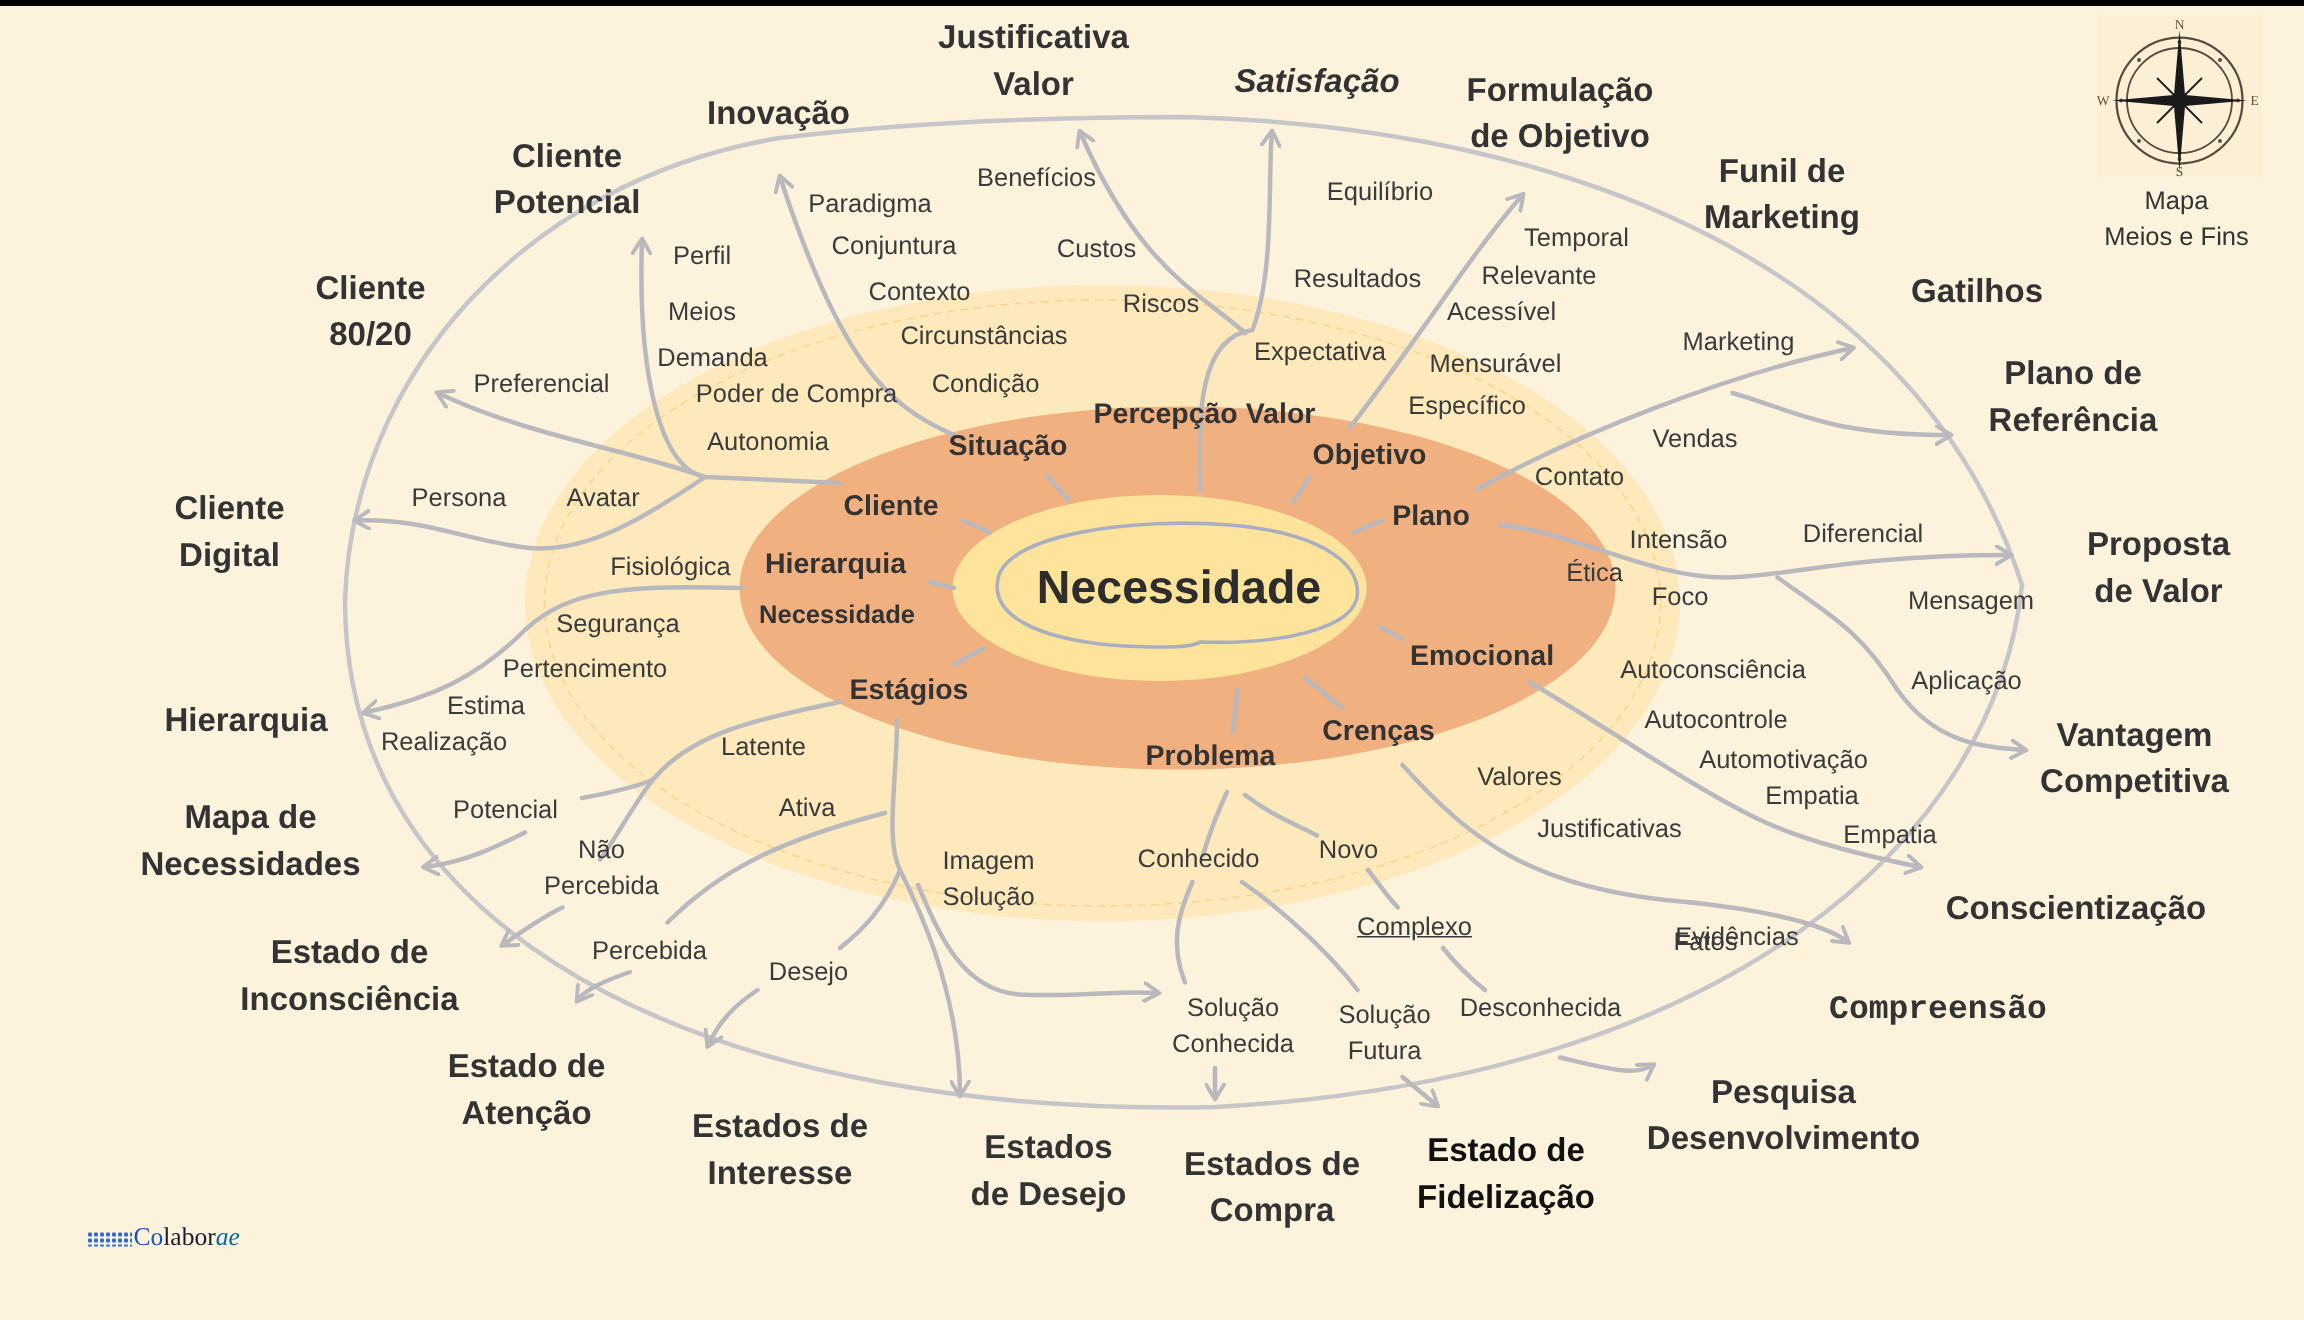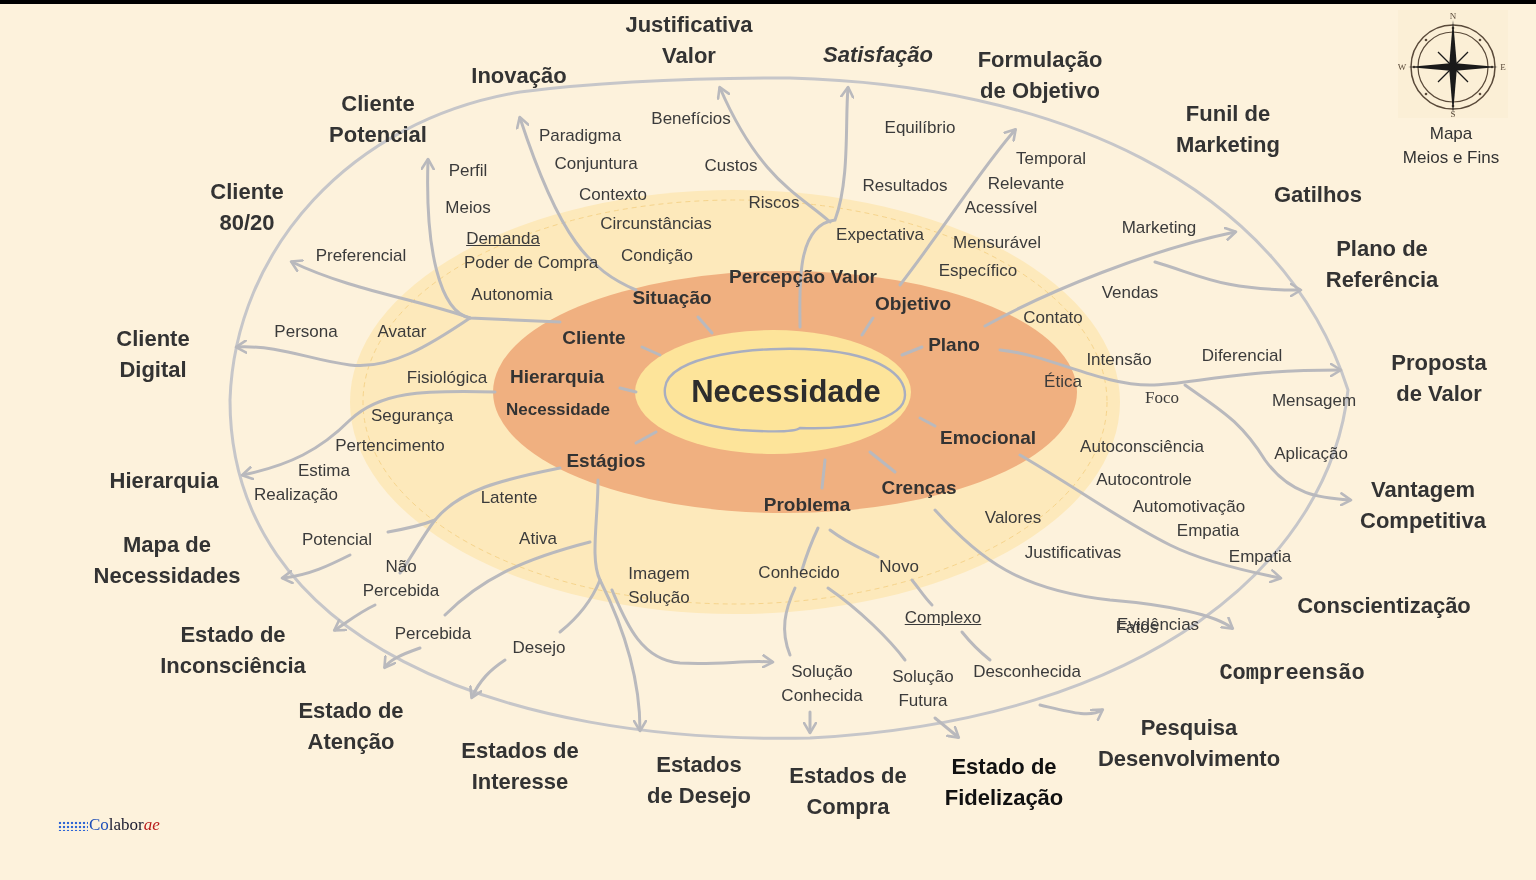--- a/index.html
+++ b/index.html
@@ -11,21 +11,21 @@
   .ring { font-weight:bold; font-size:19px; color:#333; }
   .ring.small { font-size:17px; }
   .center { font-weight:bold; font-size:31px; color:#2d2d2d; }
   .fid { color:#111; }
   .compass { position:absolute; left:1398px; top:10px; width:110px; height:108px; background:#fbefd6; }
   .compass-caption { position:absolute; left:1451px; top:146px; transform:translate(-50%,-50%); font-size:17px; line-height:24px; color:#333; text-align:center; white-space:nowrap; }
   .logo { position:absolute; left:58px; top:815px; font-family:"Liberation Serif", serif; font-size:17px; color:#1f4fb8; }
   .logo .dots { display:inline-block; width:30px; height:10px; vertical-align:middle;
     background-image: radial-gradient(circle, #2f66d6 1.3px, transparent 1.6px); background-size:4px 4px; margin-right:1px; }
   .logo .rest { color:#1a1a2e; }
-  .logo .it { font-style:italic; color:#b91c1c; }
+  .logo .it { font-style:italic; color:#0369a1; }
 </style>
 </head>
 <body>
 
 <div class="topbar"></div>
 
 <svg class="diagram" viewBox="0 0 1536 880" xmlns="http://www.w3.org/2000/svg">
   <defs>
     <marker id="arr" markerWidth="14" markerHeight="14" refX="10" refY="7" orient="auto" markerUnits="userSpaceOnUse">
       <path d="M1,1 L11,7 L1,13" fill="none" stroke="#b9b9bd" stroke-width="2.6" stroke-linecap="round" stroke-linejoin="round"></path>
@@ -107,21 +107,21 @@
 <div class="lbl ring" style="left:954px;top:345px;">Plano</div>
 <div class="lbl ring" style="left:988px;top:438px;">Emocional</div>
 <div class="lbl ring" style="left:919px;top:488px;">Crenças</div>
 <div class="lbl ring" style="left:807px;top:505px;">Problema</div>
 <div class="lbl ring" style="left:606px;top:461px;">Estágios</div>
 <div class="lbl ring" style="left:557px;top:377px;">Hierarquia</div>
 <div class="lbl ring small" style="left:558px;top:410px;">Necessidade</div>
 
 <div class="lbl" style="left:468px;top:171px;">Perfil</div>
 <div class="lbl" style="left:468px;top:208px;">Meios</div>
-<div class="lbl" style="left:503px;top:239px;text-decoration:underline;">Demanda</div>
+<div class="lbl" style="left:475px;top:239px;">Demanda</div>
 <div class="lbl" style="left:531px;top:263px;">Poder de Compra</div>
 <div class="lbl" style="left:512px;top:295px;">Autonomia</div>
 <div class="lbl" style="left:361px;top:256px;">Preferencial</div>
 <div class="lbl" style="left:306px;top:332px;">Persona</div>
 <div class="lbl" style="left:402px;top:332px;">Avatar</div>
 
 <div class="lbl" style="left:580px;top:136px;">Paradigma</div>
 <div class="lbl" style="left:596px;top:164px;">Conjuntura</div>
 <div class="lbl" style="left:613px;top:195px;">Contexto</div>
 <div class="lbl" style="left:656px;top:224px;">Circunstâncias</div>
@@ -141,21 +141,21 @@
 <div class="lbl" style="left:997px;top:243px;">Mensurável</div>
 <div class="lbl" style="left:978px;top:271px;">Específico</div>
 
 <div class="lbl" style="left:1159px;top:228px;">Marketing</div>
 <div class="lbl" style="left:1130px;top:293px;">Vendas</div>
 <div class="lbl" style="left:1053px;top:318px;">Contato</div>
 
 <div class="lbl" style="left:1119px;top:360px;">Intensão</div>
 <div class="lbl" style="left:1063px;top:382px;">Ética</div>
 <div class="lbl" style="left:1242px;top:356px;">Diferencial</div>
-<div class="lbl" style="left:1162px;top:398px;font-family:Liberation Serif, serif;">Foco</div>
+<div class="lbl" style="left:1120px;top:398px;">Foco</div>
 <div class="lbl" style="left:1314px;top:401px;">Mensagem</div>
 <div class="lbl" style="left:1311px;top:454px;text-align:right;">Aplicação</div>
 
 <div class="lbl" style="left:1142px;top:447px;">Autoconsciência</div>
 <div class="lbl" style="left:1144px;top:480px;">Autocontrole</div>
 <div class="lbl" style="left:1189px;top:507px;">Automotivação</div>
 <div class="lbl" style="left:1208px;top:531px;">Empatia</div>
 <div class="lbl" style="left:1260px;top:557px;">Empatia</div>
 
 <div class="lbl" style="left:1013px;top:518px;">Valores</div>
@@ -203,21 +203,21 @@
 <div class="lbl outer" style="left:699px;top:780px;"><span>Estados</span><br><span>de Desejo</span></div>
 <div class="lbl outer" style="left:848px;top:791px;"><span>Estados de</span><br><span>Compra</span></div>
 <div class="lbl outer fid" style="left:1004px;top:782px;"><span>Estado de</span><br><span>Fidelização</span></div>
 <div class="lbl outer" style="left:1189px;top:743px;"><span>Pesquisa</span><br><span>Desenvolvimento</span></div>
 <div class="lbl outer" style="left:1292px;top:673px;font-family:Liberation Mono, monospace;">Compreensão</div>
 <div class="lbl outer" style="left:1384px;top:605px;">Conscientização</div>
 <div class="lbl outer" style="left:1423px;top:505px;"><span>Vantagem</span><br><span>Competitiva</span></div>
 <div class="lbl outer" style="left:1439px;top:378px;"><span>Proposta</span><br><span>de Valor</span></div>
 <div class="lbl outer" style="left:1382px;top:264px;"><span>Plano de</span><br><span>Referência</span></div>
 <div class="lbl outer" style="left:1318px;top:194px;">Gatilhos</div>
-<div class="lbl outer" style="left:1188px;top:129px;margin-left:40px;"><span>Funil de</span><br><span>Marketing</span></div>
+<div class="lbl outer" style="left:1188px;top:129px;"><span>Funil de</span><br><span>Marketing</span></div>
 
 <div class="compass">
   <svg width="110" height="108" viewBox="0 0 110 108">
     <circle cx="55" cy="57" r="42" fill="none" stroke="#5a4a3a" stroke-width="1.5"></circle>
     <circle cx="55" cy="57" r="35" fill="none" stroke="#5a4a3a" stroke-width="1.2"></circle>
     <g fill="#5a4a3a">
       <circle cx="55" cy="18" r="1.3"></circle>
         <circle cx="55" cy="96" r="1.3"></circle>
         <circle cx="16" cy="57" r="1.3"></circle>
         <circle cx="94" cy="57" r="1.3"></circle>

